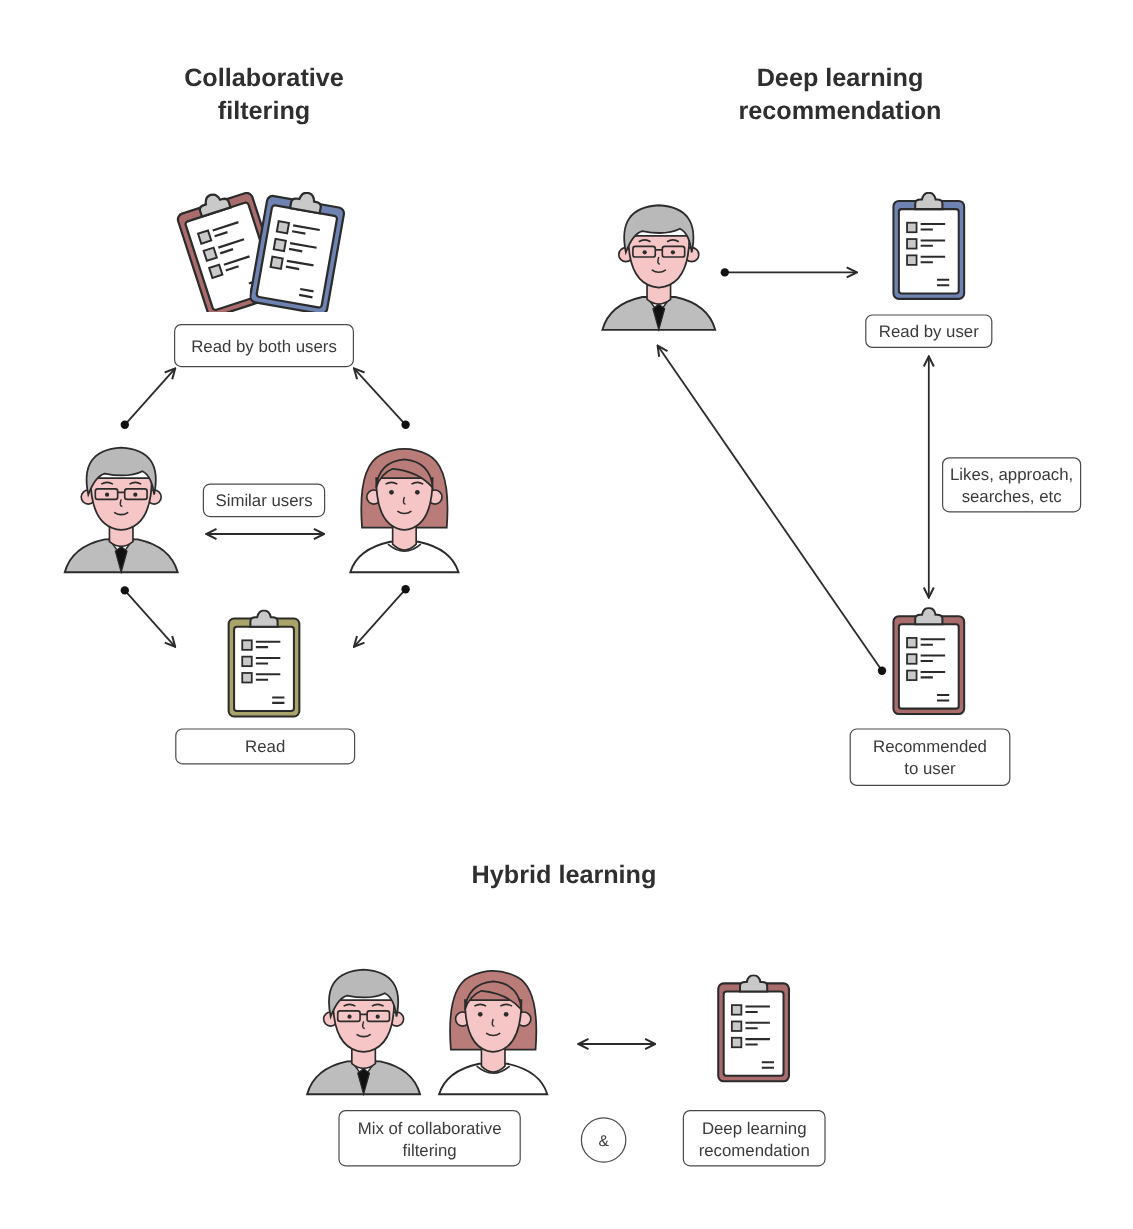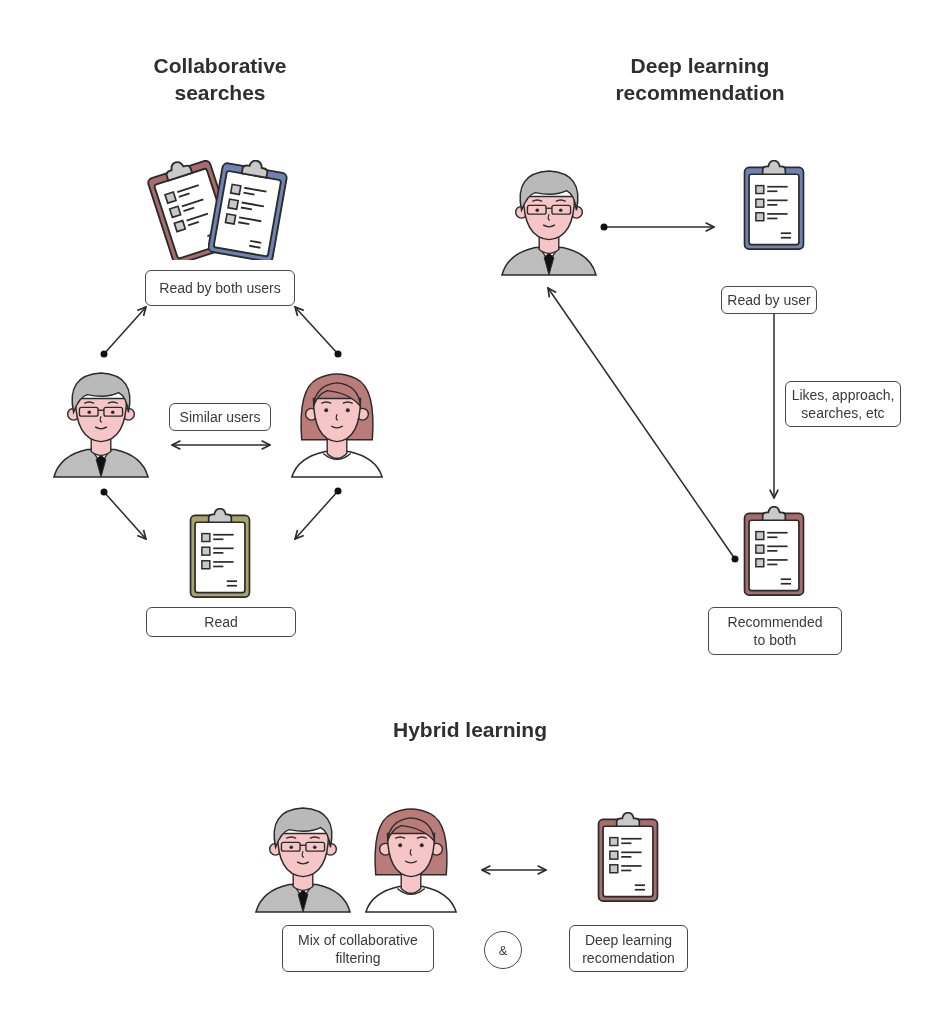--- a/index.html
+++ b/index.html
@@ -7,21 +7,21 @@
   .title { position:absolute; font-weight:bold; font-size:21px; text-align:center; line-height:27px; color:#2f2f2f; white-space:pre-line; }
   .label { position:absolute; border:1.5px solid #4a4a4a; border-radius:6px; background:#fff; font-size:14px; color:#3a3a3a; text-align:center; line-height:18px; box-sizing:border-box; display:flex; align-items:center; justify-content:center; white-space:pre-line; }
   .circle { position:absolute; border:1.5px solid #4a4a4a; border-radius:50%; background:#fff; font-size:13px; color:#3a3a3a; display:flex; align-items:center; justify-content:center; box-sizing:border-box; }
   svg.overlay { position:absolute; left:0; top:0; }
   .fig { position:absolute; }
 </style>
 </head>
 <body>
 
 <div class="title" style="left:120px; top:52px; width:200px;">Collaborative
-searches</div>
+filtering</div>
 <div class="title" style="left:585px; top:52px; width:230px;">Deep learning
 recommendation</div>
 <div class="title" style="left:340px; top:716px; width:260px;">Hybrid learning</div>
 
 <svg width="0" height="0" style="position:absolute">
   <defs>
     <g id="clip-inner">
       <rect x="8" y="12" width="44" height="62" rx="2" fill="#fff" stroke="#2b2b2b" stroke-width="1.5"></rect>
       <rect x="14" y="22" width="7" height="7" fill="#c9c9c9" stroke="#2b2b2b" stroke-width="1.3"></rect>
       <line x1="24" y1="23" x2="42" y2="23" stroke="#2b2b2b" stroke-width="1.5"></line>
@@ -154,23 +154,23 @@
     <circle cx="338" cy="491" r="3.5"></circle>
     <circle cx="604" cy="227" r="3.5"></circle>
     <circle cx="735" cy="559" r="3.5"></circle>
   </g>
 </svg>
 
 <div class="label" style="left:145px; top:270px; width:150px; height:36px;">Read by both users</div>
 <div class="label" style="left:169px; top:403px; width:102px; height:28px;">Similar users</div>
 <div class="label" style="left:146px; top:607px; width:150px; height:30px;">Read</div>
 
-<div class="label" style="left:721px; top:262px; width:96px; height:28px;margin-top:24px;">Read by user</div>
+<div class="label" style="left:721px; top:262px; width:106px; height:28px;">Read by user</div>
 <div class="label" style="left:785px; top:381px; width:116px; height:46px;">Likes, approach,
 searches, etc</div>
 <div class="label" style="left:708px; top:607px; width:134px; height:48px;">Recommended
-to both</div>
+to user</div>
 
 <div class="label" style="left:282px; top:925px; width:152px; height:47px;">Mix of collaborative
 filtering</div>
 <div class="circle" style="left:484px; top:931px; width:38px; height:38px;">&amp;</div>
 <div class="label" style="left:569px; top:925px; width:119px; height:47px;">Deep learning
 recomendation</div>
 
 </body></html>

